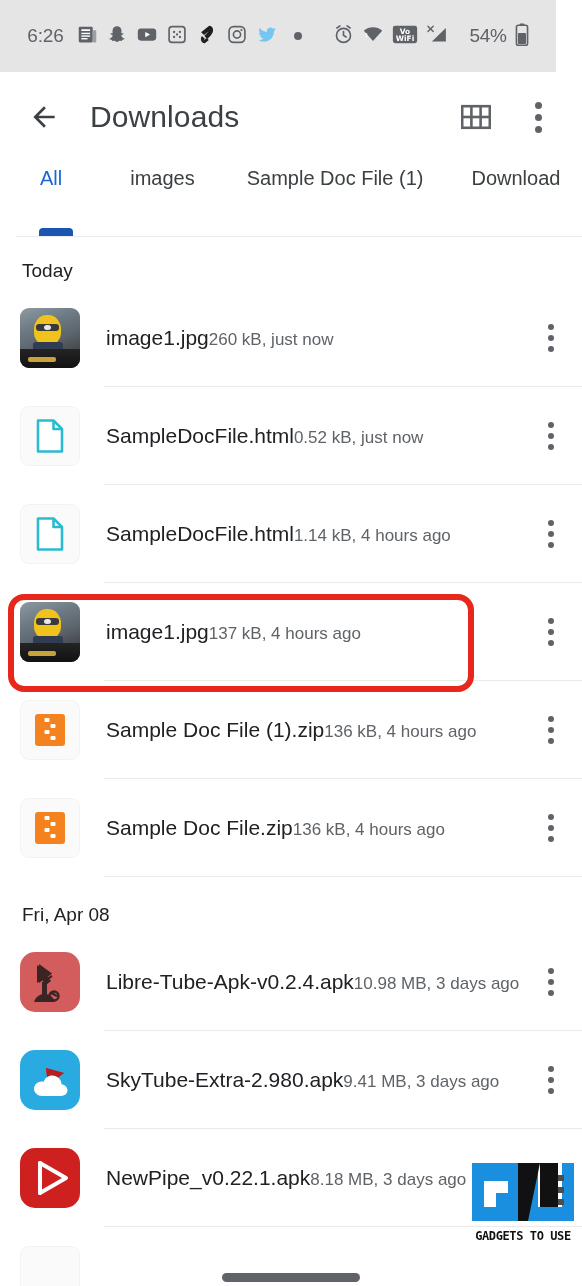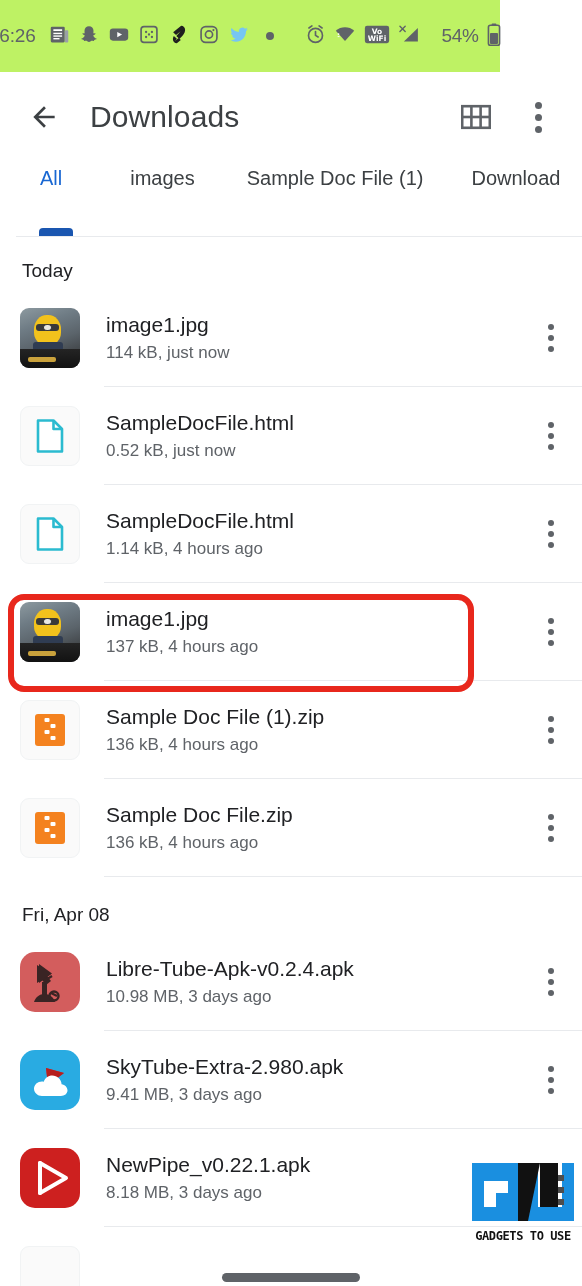--- a/index.html
+++ b/index.html
@@ -16,27 +16,27 @@
     width: 582px;
     height: 1286px;
     background: #ffffff;
     overflow: hidden;
   }
 
   
   #statusbar {
     position: absolute;
     top: 0; left: 0;
-    width: 500px;
+    width: 556px;
     height: 72px;
     display: flex;
     align-items: center;
     justify-content: center;
     gap: 0px;
-    background: #bef264;
+    background: #e5e5e5;
   }
   .sb-left {
     display: flex;
     align-items: center;
     gap: 9px;
   }
   .sb-right {
     display: flex;
     align-items: center;
     gap: 8px;
@@ -186,21 +186,21 @@
   }
   .thumb.framed {
     background: #fafafa;
     border: 1px solid #f1f3f4;
     box-sizing: border-box;
     display: flex; align-items: center; justify-content: center;
   }
   .row-text {
     margin-left: 26px;
     display: flex;
-    flex-direction: column;
+    flex-direction: row;
     justify-content: center;
     min-width: 0;
   }
   .row-title {
     font-size: 21px;
     color: #202124;
     line-height: 1.25;
     white-space: nowrap;
   }
   .row-sub {
@@ -512,21 +512,21 @@
             <div class="body"></div>
             <div class="goggle"></div>
             <div class="lens"></div>
             <div class="overall"></div>
             <div class="base"></div>
             <div class="strip"></div>
           </div>
       </div>
       <div class="row-text">
         <div class="row-title">image1.jpg</div>
-        <div class="row-sub">114 kB, just now</div>
+        <div class="row-sub">260 kB, just now</div>
       </div>
       <div class="row-menu">
         <span class="dots-v">
             <i></i>
             <i></i>
             <i></i>
           </span>
       </div>
       <div class="row-divider"></div>
     </div>

